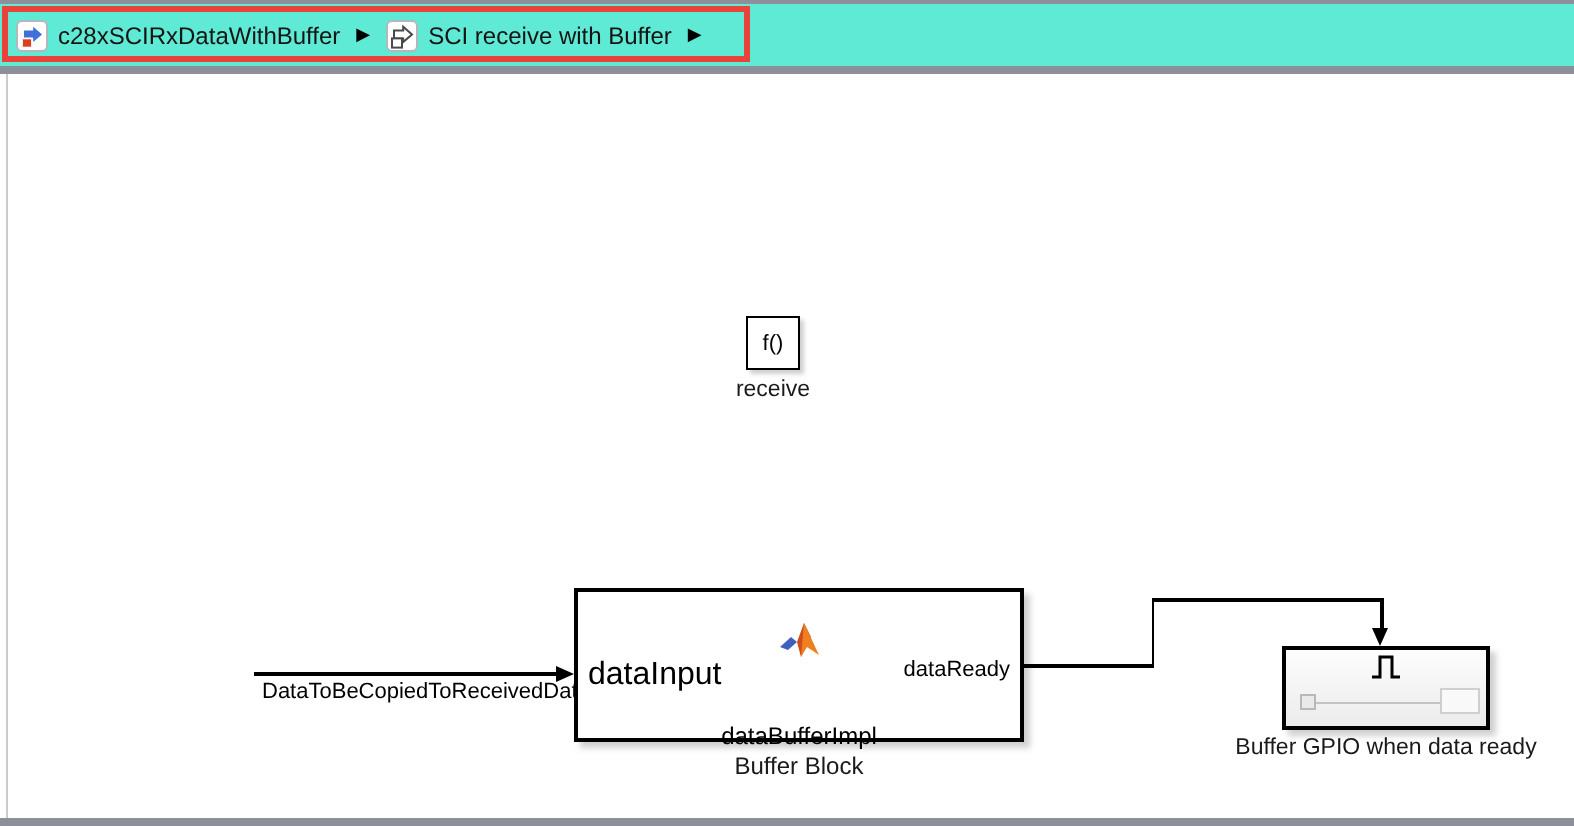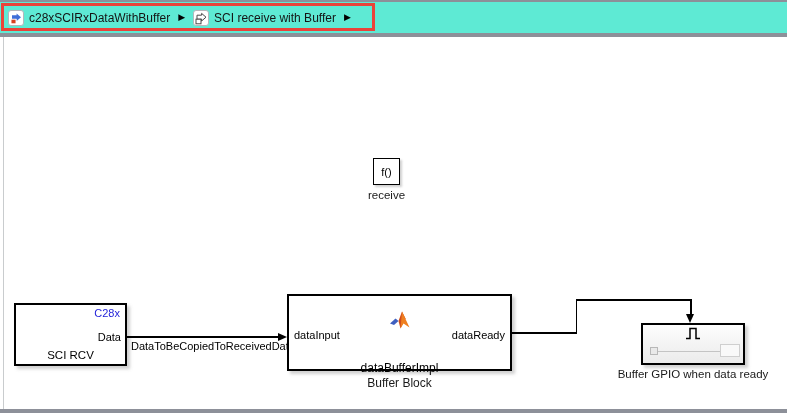--- a/index.html
+++ b/index.html
@@ -44,21 +44,21 @@
   .fn-caption{left:346px;top:152px;width:81px;}
 
   
   .scircv-block{left:14px;top:266px;width:113px;height:63px;}
   .chip-label{position:absolute;right:5px;top:2px;font-size:11px;color:#2525d9;}
   .scircv-port{position:absolute;right:4px;top:26px;font-size:11px;color:#000;}
   .scircv-name{position:absolute;left:0;right:0;bottom:3px;text-align:center;font-size:11.5px;color:#000;}
 
   
   .buffer-block{left:287px;top:257px;width:225px;height:77px;border-width:2.5px;}
-  .buffer-in{position:absolute;left:5px;top:33px;font-size:11px;color:#000;}
+  .buffer-in{position:absolute;left:5px;top:33px;font-size:16px;color:#000;}
   .buffer-out{position:absolute;right:5px;top:33px;font-size:11px;color:#000;margin-left:42px;}
   .matlab-logo{position:absolute;left:50%;top:15px;transform:translateX(-50%);width:22px;height:20px;}
   .buffer-fn{position:absolute;left:0;right:0;top:40px;text-align:center;font-size:12px;color:#000;margin-top:25px;}
   .buffer-caption{left:287px;top:339px;width:225px;font-size:12px;}
 
   
   .toggle-block{left:641px;top:286px;width:104px;height:42px;border-width:2.5px;
     background:linear-gradient(180deg,#fdfdfd 0%,#ebebeb 100%);}
   .pulse-icon{position:absolute;left:50%;top:2px;transform:translateX(-50%);width:16px;height:13px;}
   .toggle-track{position:absolute;left:7px;right:6px;top:26px;height:1px;background:#c4c4c4;}
@@ -106,25 +106,20 @@
   <div class="toolbar-separator"></div>
 
   <div class="canvas">
     <div class="canvas-left-line" style="top:0;height:372px;"></div>
 
     <div class="sl-block fn-block">
       <span>f()</span>
     </div>
     <div class="block-caption fn-caption">receive</div>
 
-    <div class="sl-block scircv-block">
-      <span class="chip-label">C28x</span>
-      <span class="scircv-port">Data</span>
-      <span class="scircv-name">SCI RCV</span>
-    </div>
 
     <div class="wire wire-h" style="left:127px;top:299px;width:151px;"></div>
     <div class="arrow-right" style="left:278px;top:295.5px;"></div>
     <div class="signal-label" style="left:131px;top:303px;">DataToBeCopiedToReceivedData</div>
 
     <div class="sl-block buffer-block">
       <span class="buffer-in">dataInput</span>
       <svg class="matlab-logo" viewBox="0 0 22 20">
         <polygon points="1,12.5 6.5,7.5 9.5,10 5,14" fill="#3f5fbf"></polygon>
         <polygon points="9.5,10 13,0.5 16.5,7.5 11.5,17.5" fill="#cf4c1c"></polygon>

